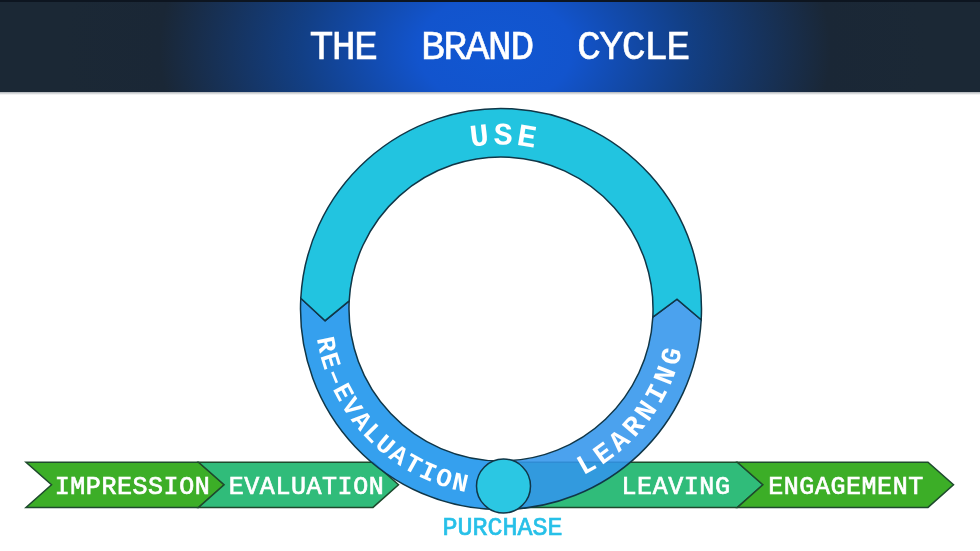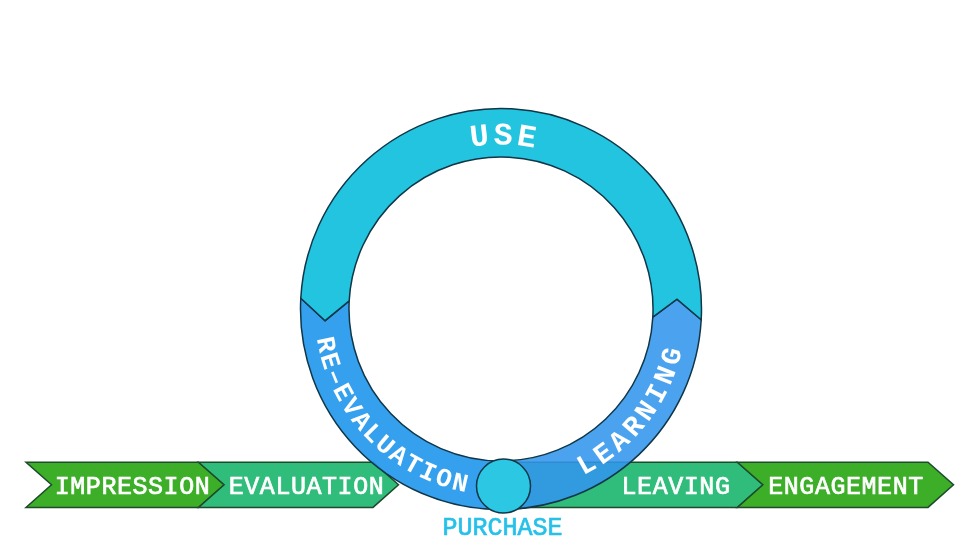--- a/index.html
+++ b/index.html
@@ -13,20 +13,23 @@
   }
   .header:after { content:""; position:absolute; left:0; top:90px; width:980px; height:3px;
     background:linear-gradient(#9aa0a6, rgba(255,255,255,0)); opacity:.8; }
   .title { position:absolute; left:499px; top:0; transform:translateX(-50%);
     white-space:nowrap; color:#ffffff; font-size:40px; font-weight:normal; margin-top:1.5px;
     letter-spacing:-1.7px; line-height:90px; -webkit-text-stroke:0.55px #ffffff; }
 </style>
 </head>
 <body>
 <div class="page">
+  <div class="header">
+      <div class="title">THE&nbsp;&nbsp;BRAND&nbsp;&nbsp;CYCLE</div>
+    </div>
   <svg width="980" height="551" viewBox="0 0 980 551" style="position:absolute;left:0;top:0;">
     <g stroke="#1E4A2D" stroke-width="1.5" stroke-linejoin="miter">
       <polygon points="26,462.2 198.6,462.2 224.1,484.79999999999995 198.6,507.4 26,507.4 51.5,484.79999999999995" fill="#3CAE27"></polygon>
       <polygon points="198.6,462.2 373,462.2 398.5,484.79999999999995 373,507.4 198.6,507.4 224.1,484.79999999999995" fill="#30BC7A"></polygon>
       <polygon points="500,462.2 737.4,462.2 762.9,484.79999999999995 737.4,507.4 500,507.4 525.5,484.79999999999995" fill="#30BC7A"></polygon>
       <polygon points="737.4,462.2 928,462.2 953.5,484.79999999999995 928,507.4 737.4,507.4 762.9,484.79999999999995" fill="#3CAE27"></polygon>
     </g>
     <path d="M 300.8 298.2 A 200.5 200.5 0 0 0 355.4 446.9 A 200.5 200.5 0 0 0 501.0 509.5 L 501.0 461.0 A 152.0 152.0 0 0 1 390.7 413.5 A 152.0 152.0 0 0 1 349.2 300.8 L 325.1 320.7 Z" fill="#1993EC" fill-opacity="0.88" stroke="#103647" stroke-width="1.5"></path>
     <path d="M 501.0 509.5 A 200.5 200.5 0 0 0 638.9 454.6 A 200.5 200.5 0 0 0 701.2 319.8 L 677.0 299.2 L 652.8 317.2 A 152.0 152.0 0 0 1 605.5 419.3 A 152.0 152.0 0 0 1 501.0 461.0 Z" fill="#3295EC" fill-opacity="0.88" stroke="#103647" stroke-width="1.5"></path>
     <path d="M 701.2 319.8 A 200.5 200.5 0 0 0 511.8 108.8 A 200.5 200.5 0 0 0 300.8 298.2 L 325.1 320.7 L 349.2 300.8 A 152.0 152.0 0 0 1 509.2 157.2 A 152.0 152.0 0 0 1 652.8 317.2 L 677.0 299.2 Z" fill="#22C4E0" stroke="#103647" stroke-width="1.5"></path>

